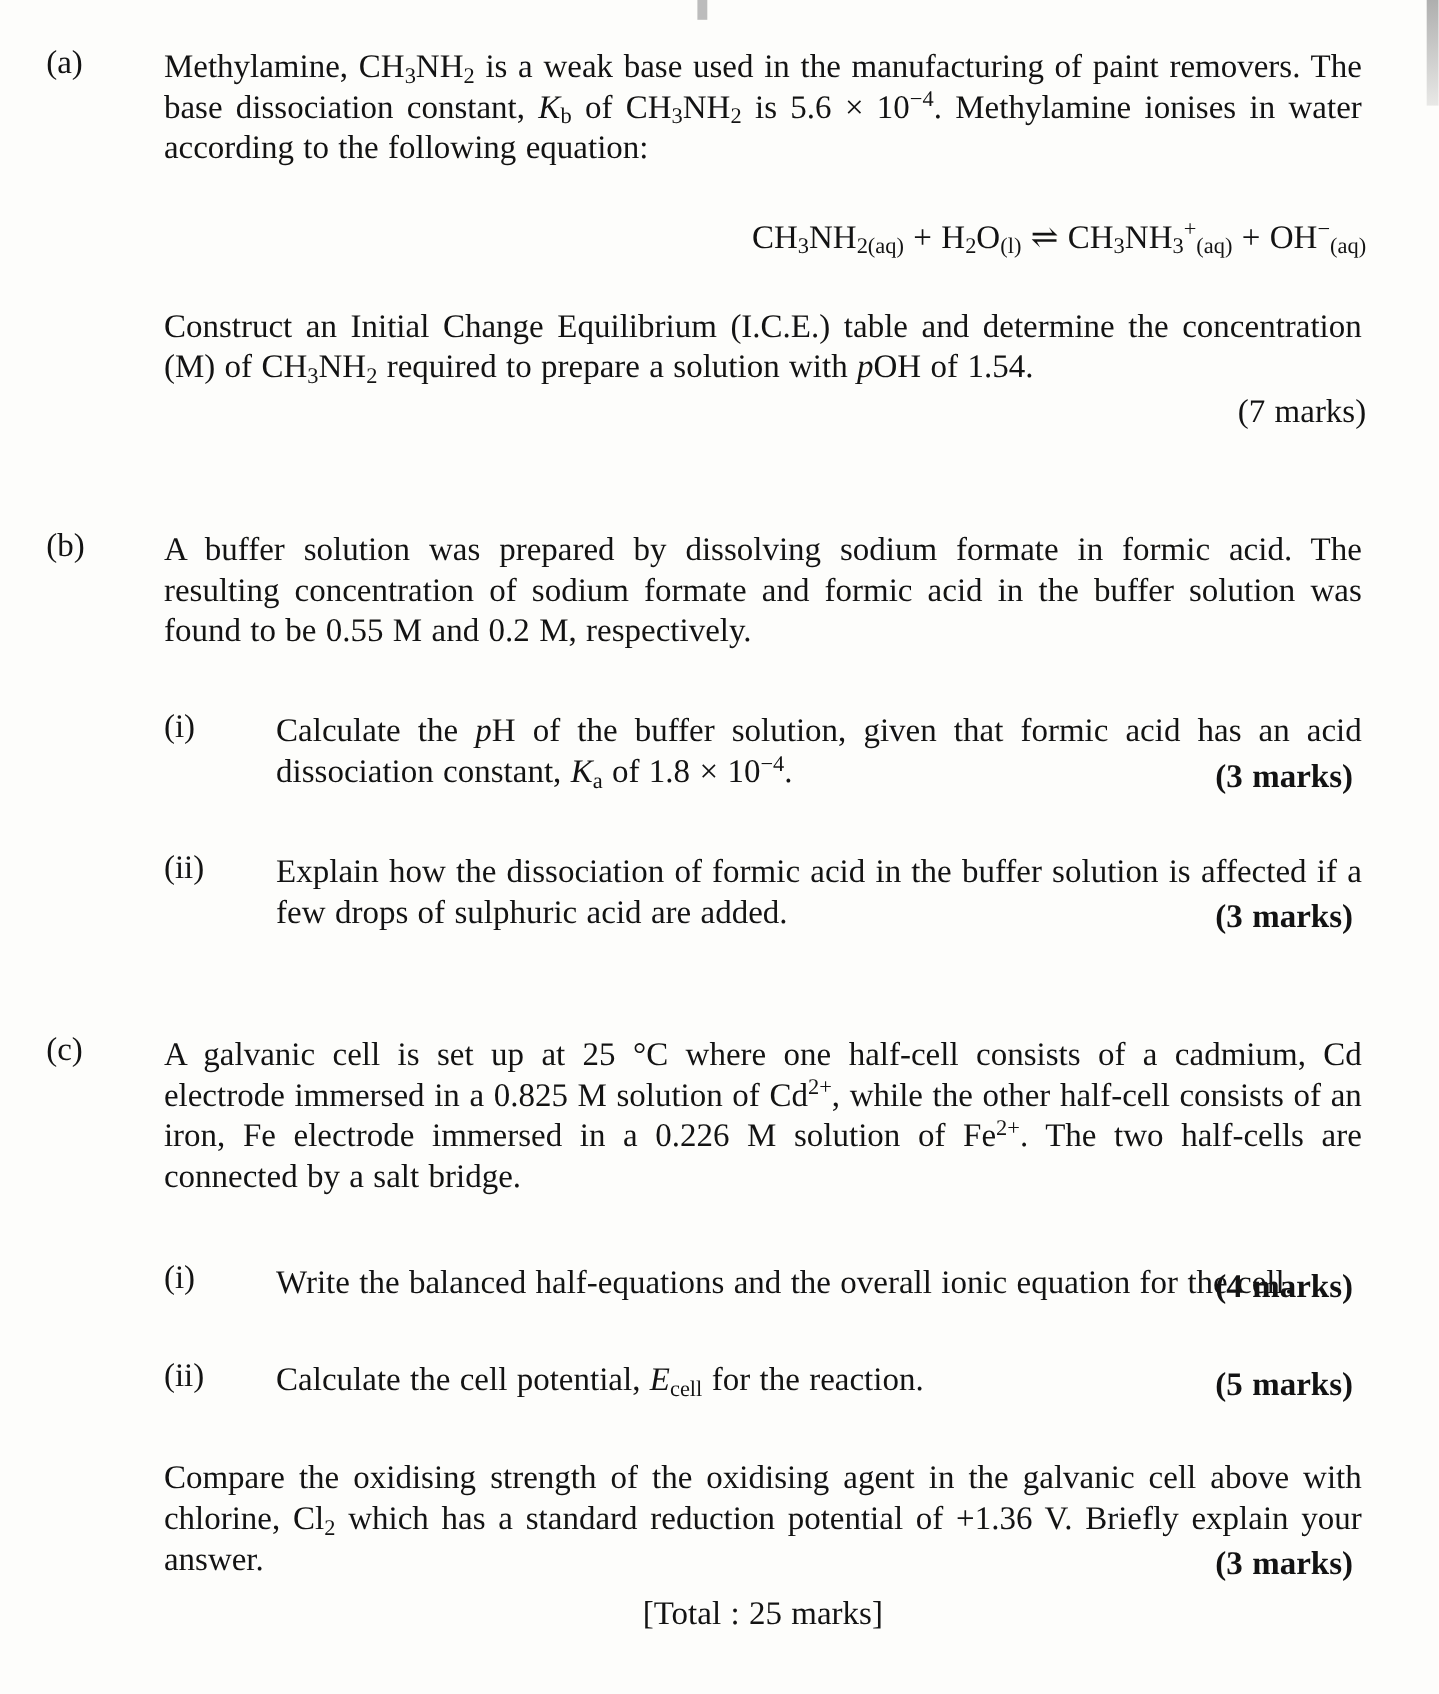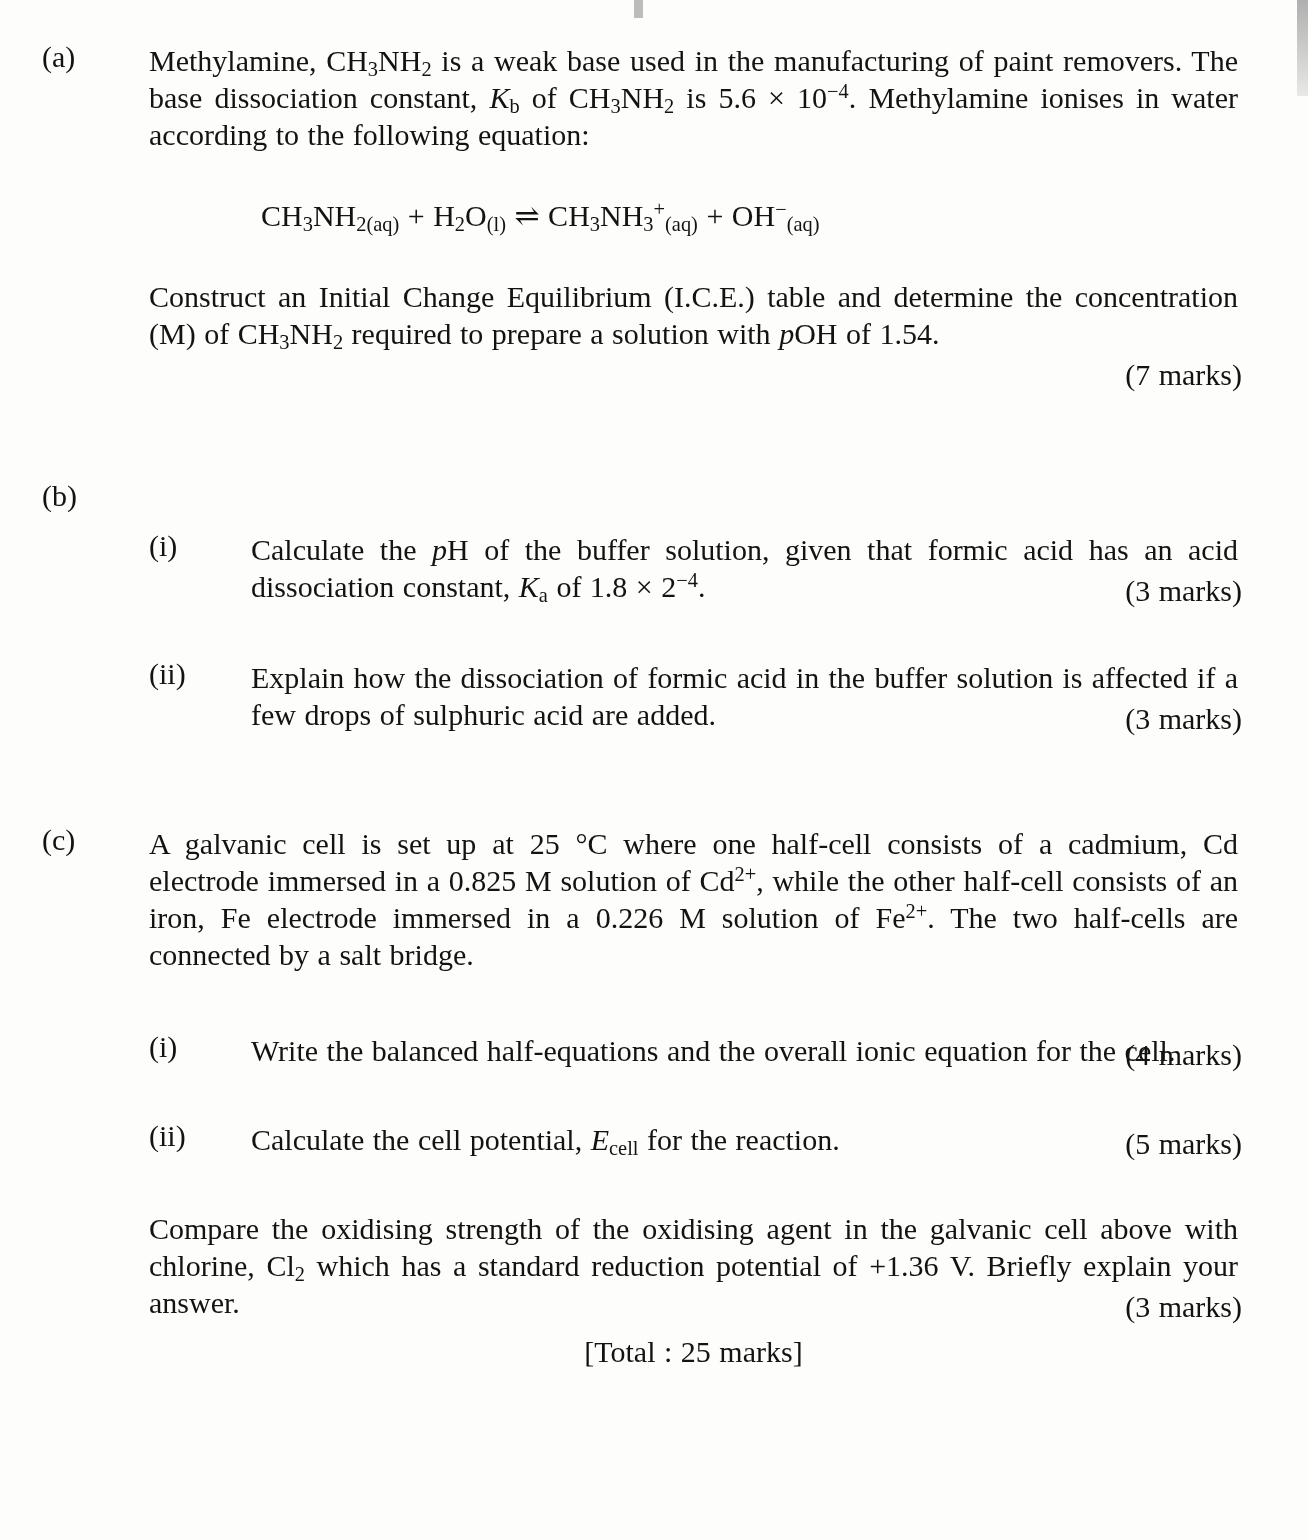--- a/index.html
+++ b/index.html
@@ -15,28 +15,28 @@
     line-height: 37px;
     padding: 38px 66px 0 42px;
     overflow: hidden;
     word-spacing: 1px;
   }
   .part { display: flex; }
   .part + .part { margin-top: 84px; }
   .part-label { flex: 0 0 103px; }
   .part-body { flex: 1; text-align: justify; }
   p { margin: 4px; }
-  .equation { margin: 44px 0 44px 116px; text-align: left; }
+  .equation { margin: 44px 0 44px 88px; text-align: right; }
   .task { margin-top: 44px; }
   .marks-line { text-align: right; }
   .subitem { display: flex; margin-top: 46px; }
   .subitem.first { margin-top: 50px; }
   .sub-label { flex: 0 0 102px; padding-left: 4px; box-sizing: border-box; }
   .sub-body { flex: 1; position: relative; text-align: justify; }
-  .marks-abs { position: absolute; right: 0; bottom: 0; }
+  .marks-abs { position: absolute; right: 12px; bottom: 0; font-weight: bold; }
   .total-line { text-align: center; margin-top: 8px; }
   .f-sub { font-size: 68%; vertical-align: -0.25em; line-height: 0; }
   .f-sup { font-size: 68%; vertical-align: 0.5em; line-height: 0; }
   .f-i   { font-style: italic; }
   .scan-artifact-top {
     position: absolute; left: 634px; top: 0; width: 9px; height: 18px;
     background: #9a9a9a; opacity: 0.65;
   }
   .scan-artifact-corner {
     position: absolute; right: 0; top: 0; width: 11px; height: 96px;
@@ -58,25 +58,26 @@
       <p class="rich"><span>Methylamine, CH</span><span class="f-sub">3</span><span>NH</span><span class="f-sub">2</span><span> is a weak base used in the manufacturing of paint removers. The base dissociation constant, </span><span class="f-i">K</span><span class="f-sub">b</span><span> of CH</span><span class="f-sub">3</span><span>NH</span><span class="f-sub">2</span><span> is 5.6 × 10</span><span class="f-sup">−4</span><span>. Methylamine ionises in water according to the following equation:</span></p>
       <p class="equation rich"><span>CH</span><span class="f-sub">3</span><span>NH</span><span class="f-sub">2(aq)</span><span> + H</span><span class="f-sub">2</span><span>O</span><span class="f-sub">(l)</span><span> ⇌ CH</span><span class="f-sub">3</span><span>NH</span><span class="f-sub">3</span><span class="f-sup">+</span><span class="f-sub">(aq)</span><span> + OH</span><span class="f-sup">−</span><span class="f-sub">(aq)</span></p>
       <p class="task rich"><span>Construct an Initial Change Equilibrium (I.C.E.) table and determine the concentration (M) of CH</span><span class="f-sub">3</span><span>NH</span><span class="f-sub">2</span><span> required to prepare a solution with </span><span class="f-i">p</span><span>OH of 1.54.</span></p>
       <div class="marks-line">(7 marks)</div>
     </div>
   </div>
 
   <div class="part">
     <div class="part-label">(b)</div>
     <div class="part-body">
+      <p class="rich"><span>A buffer solution was prepared by dissolving sodium formate in formic acid. The resulting concentration of sodium formate and formic acid in the buffer solution was found to be 0.55 M and 0.2 M, respectively.</span></p>
 
       <div class="subitem first">
         <div class="sub-label">(i)</div>
         <div class="sub-body">
-          <p class="rich"><span>Calculate the </span><span class="f-i">p</span><span>H of the buffer solution, given that formic acid has an acid dissociation constant, </span><span class="f-i">K</span><span class="f-sub">a</span><span> of 1.8 × 2</span><span class="f-sup">−4</span><span>.</span></p>
+          <p class="rich"><span>Calculate the </span><span class="f-i">p</span><span>H of the buffer solution, given that formic acid has an acid dissociation constant, </span><span class="f-i">K</span><span class="f-sub">a</span><span> of 1.8 × 10</span><span class="f-sup">−4</span><span>.</span></p>
           <span class="marks-abs">(3 marks)</span>
         </div>
       </div>
 
       <div class="subitem">
         <div class="sub-label">(ii)</div>
         <div class="sub-body">
           <p class="rich"><span>Explain how the dissociation of formic acid in the buffer solution is affected if a few drops of sulphuric acid are added.</span></p>
           <span class="marks-abs">(3 marks)</span>
         </div>

